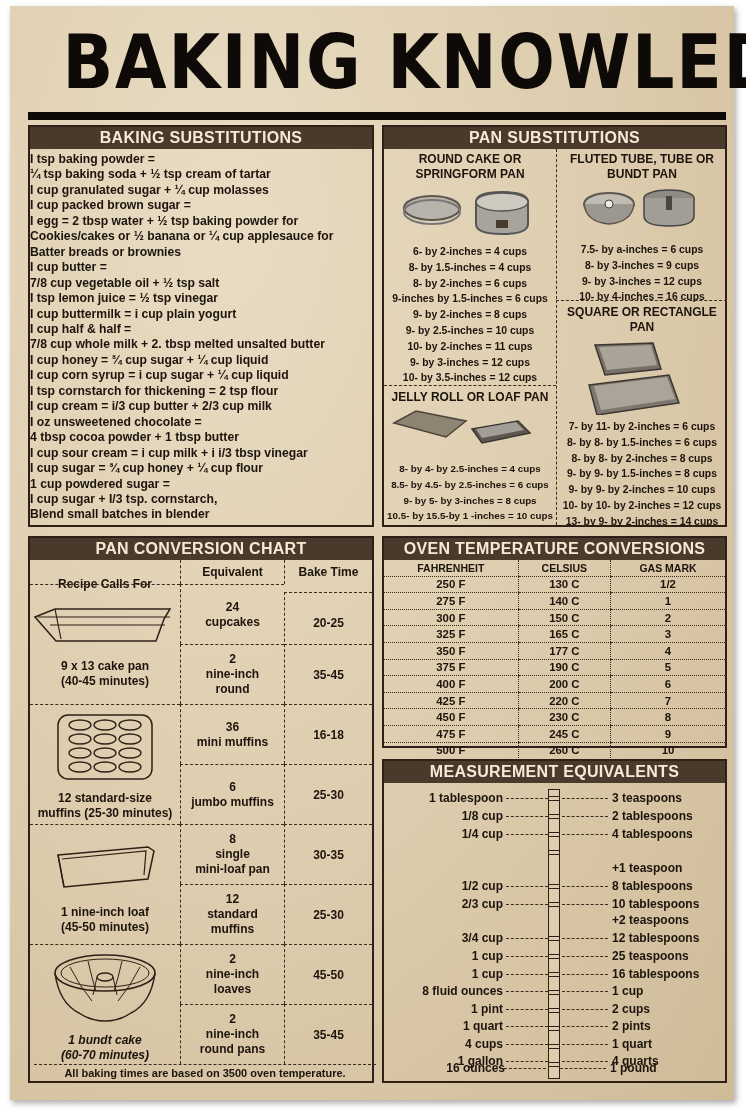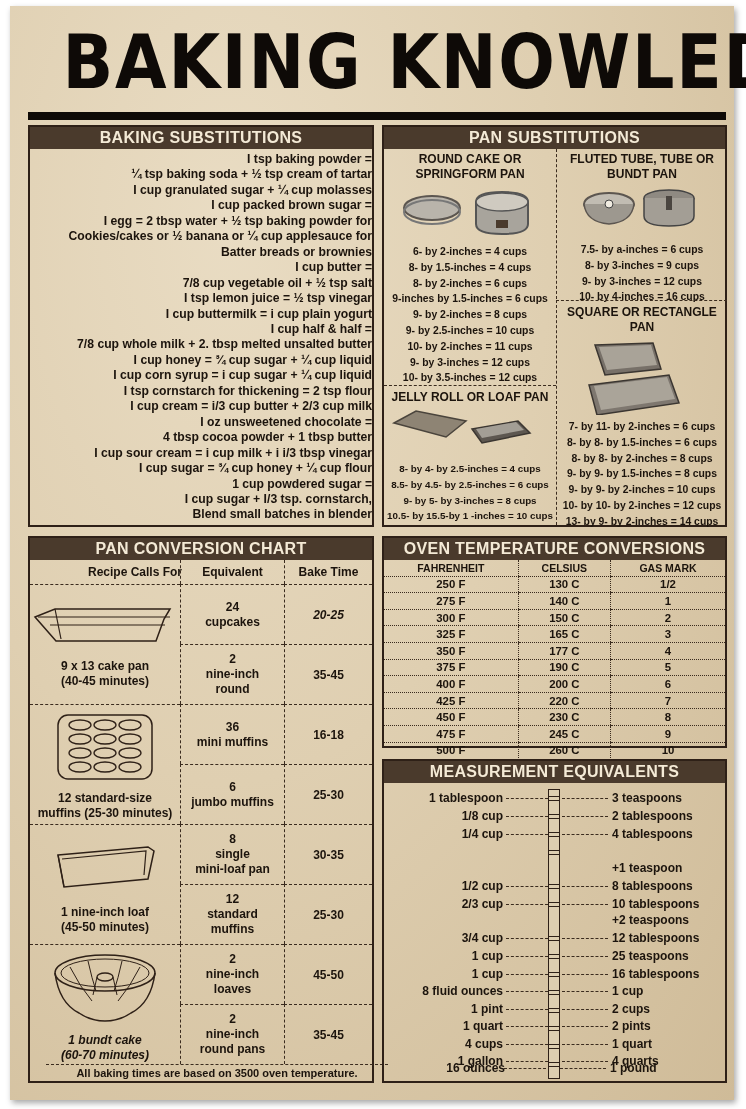--- a/index.html
+++ b/index.html
@@ -6,21 +6,21 @@
   body{width:746px;height:1109px;position:relative;overflow:hidden;font-family:"Liberation Sans","DejaVu Sans",sans-serif;color:#1c140d;}
   .poster{position:absolute;left:10px;top:6px;width:724px;height:1094px;
     background:radial-gradient(ellipse at 30% 20%,#e9dcc3 0%,#dfcfb1 45%,#cfbb98 100%);
     box-shadow:2px 3px 6px rgba(0,0,0,0.35);}
   .title{position:absolute;left:18px;top:10px;width:690px;height:92px;
     font-family:"DejaVu Sans",sans-serif;font-weight:bold;font-size:74px;line-height:92px;
     letter-spacing:2px;color:#0e0a07;text-align:center;transform:scaleX(0.9);transform-origin:center;white-space:nowrap;}
   .rule{position:absolute;left:18px;top:106px;width:698px;height:8px;background:#0e0a07;}
   .panel{position:absolute;border:2px solid #2e2017;box-sizing:border-box;}
   .phead{background:#4a3a2c;color:#f4ead6;text-align:center;font-weight:bold;font-size:16px;height:22px;line-height:22px;letter-spacing:0.3px;}
-  .subs{font-size:12.2px;font-weight:bold;line-height:15.45px;padding-top:3px;text-align:right;}
+  .subs{font-size:12.2px;font-weight:bold;line-height:15.45px;padding-top:3px;text-align:left;}
   .dash-v{border-left:1.5px dashed #3a2b1e;}
   .dash-h{border-top:1.5px dashed #3a2b1e;}
   .pan-cell{position:absolute;box-sizing:border-box;}
   .pan-title{font-size:12px;font-weight:bold;text-align:center;line-height:15px;}
   .pan-lines{font-size:10.4px;font-weight:bold;text-align:center;line-height:15.8px;}
   .ovt{width:100%;border-collapse:collapse;font-size:11.4px;font-weight:bold;}
   .ovt td,.ovt th{border-bottom:1.2px dotted #3a2b1e;text-align:center;height:15.6px;padding:0;}
   .ovt th{font-size:10.5px;}
   .ovt td+td,.ovt th+th{border-left:1.2px dotted #3a2b1e;}
   .meas-row{position:absolute;left:0;width:100%;font-size:12px;font-weight:bold;height:17px;line-height:17px;}
@@ -156,38 +156,38 @@
         <div>8.5- by 4.5- by 2.5-inches = 6 cups</div>
         <div>9- by 5- by 3-inches = 8 cups</div>
         <div>10.5- by 15.5-by 1 -inches = 10 cups</div>
       </div>
     </div>
   </div>
 
   <div class="panel" style="left:18px;top:530px;width:346px;height:547px;">
     <div class="phead">PAN CONVERSION CHART</div>
 
-    <div class="pct pct-h flex-c" style="left:0;top:22px;width:150px;height:24px;margin-left:30px;">Recipe Calls For</div>
+    <div class="pct pct-h flex-c" style="left:0;top:34px;width:150px;height:24px;">Recipe Calls For</div>
     <div class="pct pct-h flex-c dash-v" style="left:150px;top:22px;width:104px;height:24px;">Equivalent</div>
     <div class="pct pct-h flex-c dash-v" style="left:254px;top:22px;width:88px;height:24px;">Bake Time</div>
 
     <div class="pct dash-h" style="left:0;top:46px;width:150px;height:120px;">
       <svg width="150" height="60" style="margin-top:10px;">
         <path d="M5 22 l20 -8 h115 l-6 10 l-8 22 h-100 z" fill="none" stroke="#2e2017" stroke-width="1.5"></path>
         <path d="M8 22 h132 M25 14 l6 30" fill="none" stroke="#2e2017" stroke-width="1.2"></path>
         <path d="M20 30 h115" stroke="#2e2017" stroke-width="1"></path>
       </svg>
       <div class="pct-eq">9 x 13 cake pan</div>
       <div class="pct-eq">(40-45 minutes)</div>
     </div>
     <div class="pct pct-eq flex-c dash-v dash-h" style="left:150px;top:46px;width:104px;height:60px;align-items:center;">
       <div>24</div>
       <div>cupcakes</div>
     </div>
-    <div class="pct pct-bt flex-c dash-v dash-h" style="left:254px;top:46px;width:88px;height:60px;font-style:italic;">20-25</div>
+    <div class="pct pct-bt flex-c dash-v dash-h" style="left:254px;top:54px;width:88px;height:60px;">20-25</div>
     <div class="pct pct-eq flex-c dash-v dash-h" style="left:150px;top:106px;width:104px;height:60px;">
       <div>2</div>
       <div>nine-inch</div>
       <div>round</div>
     </div>
     <div class="pct pct-bt flex-c dash-v dash-h" style="left:254px;top:106px;width:88px;height:60px;">35-45</div>
 
     <div class="pct dash-h" style="left:0;top:166px;width:150px;height:120px;">
       <svg width="150" height="76" style="margin-top:6px;">
         <rect x="28" y="4" width="94" height="64" rx="10" fill="none" stroke="#2e2017" stroke-width="1.5"></rect>
@@ -258,21 +258,21 @@
       <div>loaves</div>
     </div>
     <div class="pct pct-bt flex-c dash-v dash-h" style="left:254px;top:406px;width:88px;height:60px;">45-50</div>
     <div class="pct pct-eq flex-c dash-v dash-h" style="left:150px;top:466px;width:104px;height:60px;">
       <div>2</div>
       <div>nine-inch</div>
       <div>round pans</div>
     </div>
     <div class="pct pct-bt flex-c dash-v dash-h" style="left:254px;top:466px;width:88px;height:60px;">35-45</div>
 
-    <div class="pct flex-c dash-h" style="left:16px;top:526px;width:342px;height:17px;font-size:11px;">All baking times are based on 3500 oven temperature.</div>
+    <div class="pct flex-c dash-h" style="left:4px;top:526px;width:342px;height:17px;font-size:11px;">All baking times are based on 3500 oven temperature.</div>
   </div>
 
   <div class="panel" style="left:372px;top:530px;width:345px;height:212px;">
     <div class="phead">OVEN TEMPERATURE CONVERSIONS</div>
     <table class="ovt">
       <tbody>
           <tr>
         <th>FAHRENHEIT</th>
         <th>CELSIUS</th>
         <th>GAS MARK</th>

